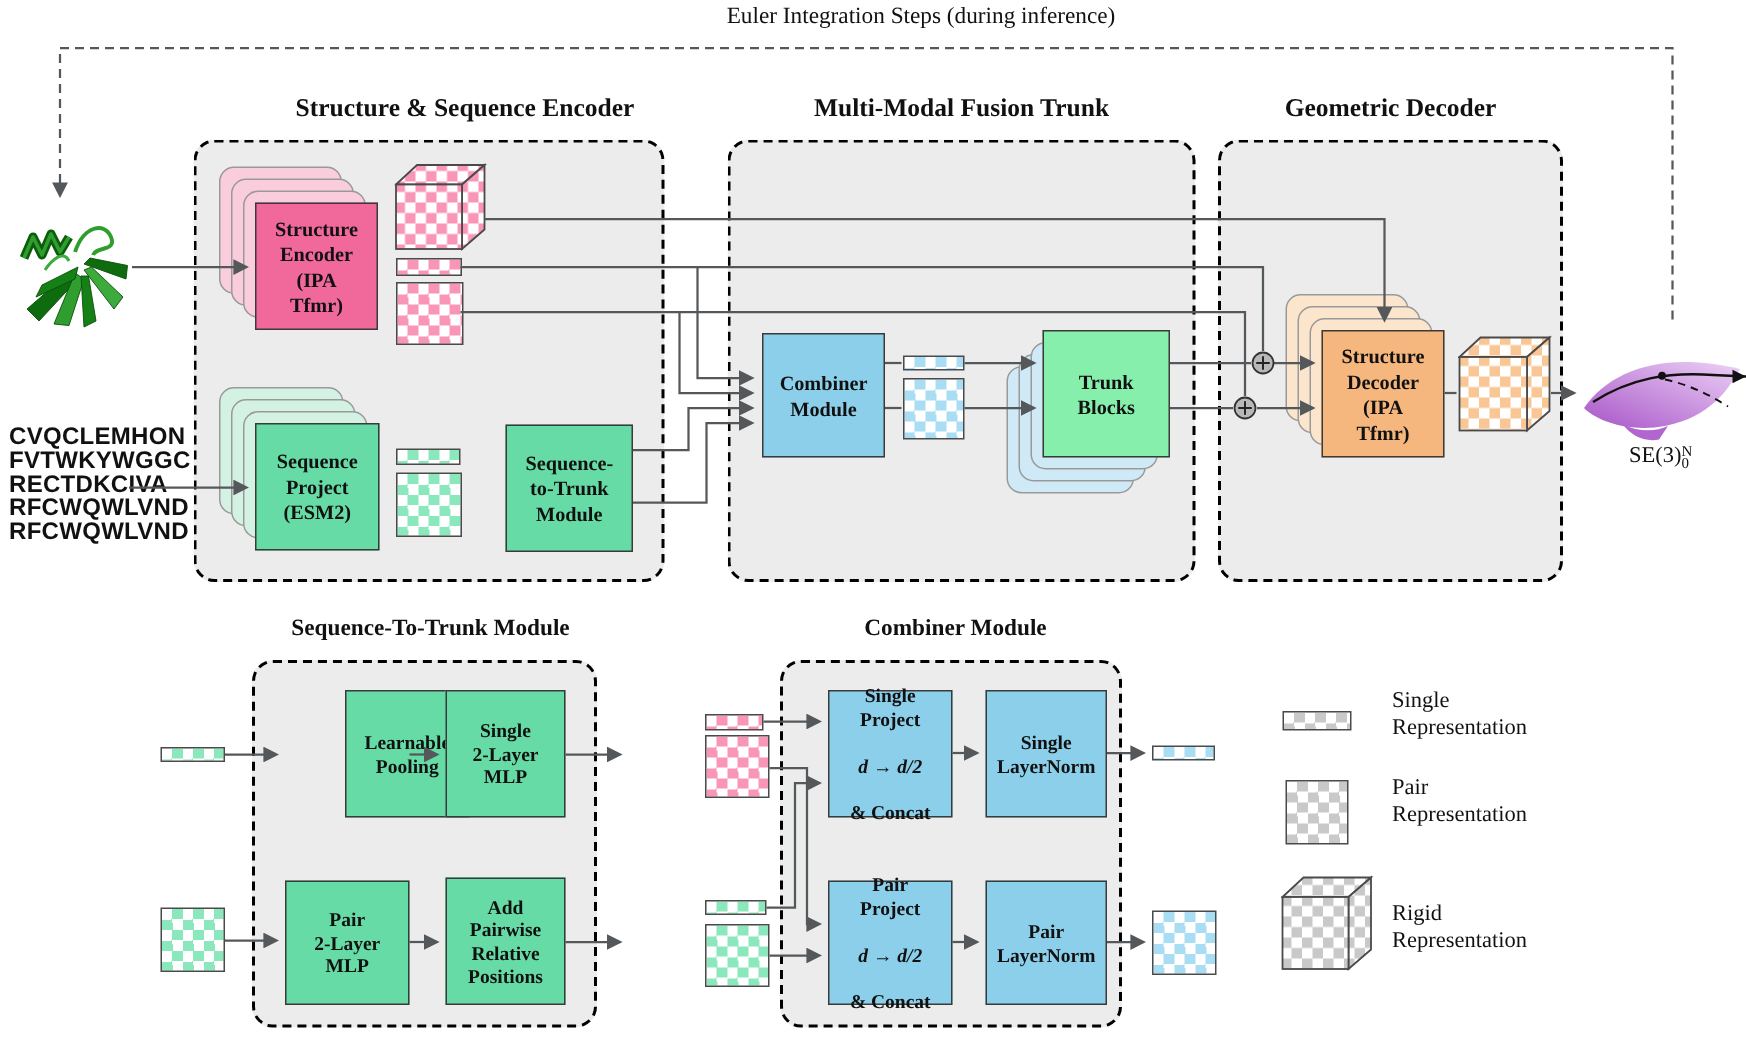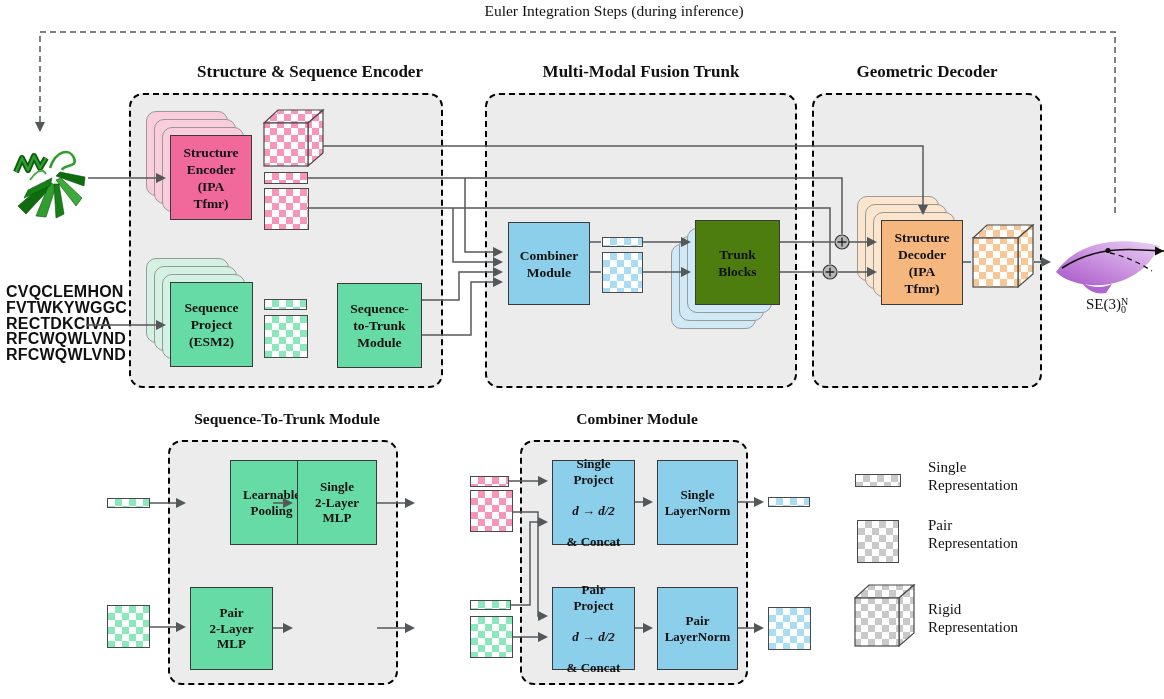--- a/index.html
+++ b/index.html
@@ -106,21 +106,21 @@
 Module</div>
 
   <div class="box" style="left:508px;top:222px;width:82px;height:83px;background:#8CCFEB;">Combiner
 Module</div>
   <div class="chk" style="--c:#A8DDF3;left:602px;top:237px;width:41px;height:10px;"></div>
   <div class="chk" style="--c:#A8DDF3;left:602px;top:252px;width:41px;height:41px;"></div>
 
   <div class="card" style="left:671px;top:244px;width:85px;height:85px;background:#CFE9F7;"></div>
   <div class="card" style="left:679px;top:236px;width:85px;height:85px;background:#CFE9F7;"></div>
   <div class="card" style="left:687px;top:228px;width:85px;height:85px;background:#CFE9F7;"></div>
-  <div class="box" style="left:695px;top:220px;width:85px;height:85px;background:#4d7c0f;text-align:center;">Trunk
+  <div class="box" style="left:695px;top:220px;width:85px;height:85px;background:#86efac;text-align:center;">Trunk
 Blocks</div>
 
   <div class="card" style="left:857px;top:196px;width:82px;height:85px;background:#FBE5CD;"></div>
   <div class="card" style="left:865px;top:204px;width:82px;height:85px;background:#FBE5CD;"></div>
   <div class="card" style="left:873px;top:212px;width:82px;height:85px;background:#FBE5CD;"></div>
   <div class="box" style="left:881px;top:220px;width:82px;height:85px;background:#F5B77E;">Structure
 Decoder
 (IPA
 Tfmr)</div>
 
@@ -162,20 +162,24 @@
   <div class="chk" style="--c:#8BE8BC;left:107px;top:605px;width:43px;height:43px;"></div>
 
   <div class="box small" style="left:190px;top:460px;width:83px;height:85px;background:#66DBA6;margin-left:40px;">Learnable
 Pooling</div>
   <div class="box small" style="left:297px;top:460px;width:80px;height:85px;background:#66DBA6;">Single
 2-Layer
 MLP</div>
   <div class="box small" style="left:190px;top:587px;width:83px;height:83px;background:#66DBA6;">Pair
 2-Layer
 MLP</div>
+  <div class="box small" style="left:297px;top:585px;width:80px;height:85px;background:#66DBA6;">Add
+Pairwise
+Relative
+Positions</div>
 
   <div class="dashedbox" style="left:520px;top:440px;width:228px;height:245px;"></div>
   <div class="title sub" style="left:637px;top:410px;">Combiner Module</div>
 
   <div class="chk" style="--c:#F995B7;left:470px;top:476px;width:39px;height:11px;"></div>
   <div class="chk" style="--c:#F995B7;left:470px;top:490px;width:43px;height:42px;"></div>
   <div class="chk" style="--c:#8BE8BC;left:470px;top:600px;width:41px;height:10px;"></div>
   <div class="chk" style="--c:#8BE8BC;left:470px;top:616px;width:43px;height:42px;"></div>
 
   <div class="box small" style="left:552px;top:460px;width:83px;height:85px;background:#8CCFEB;">

